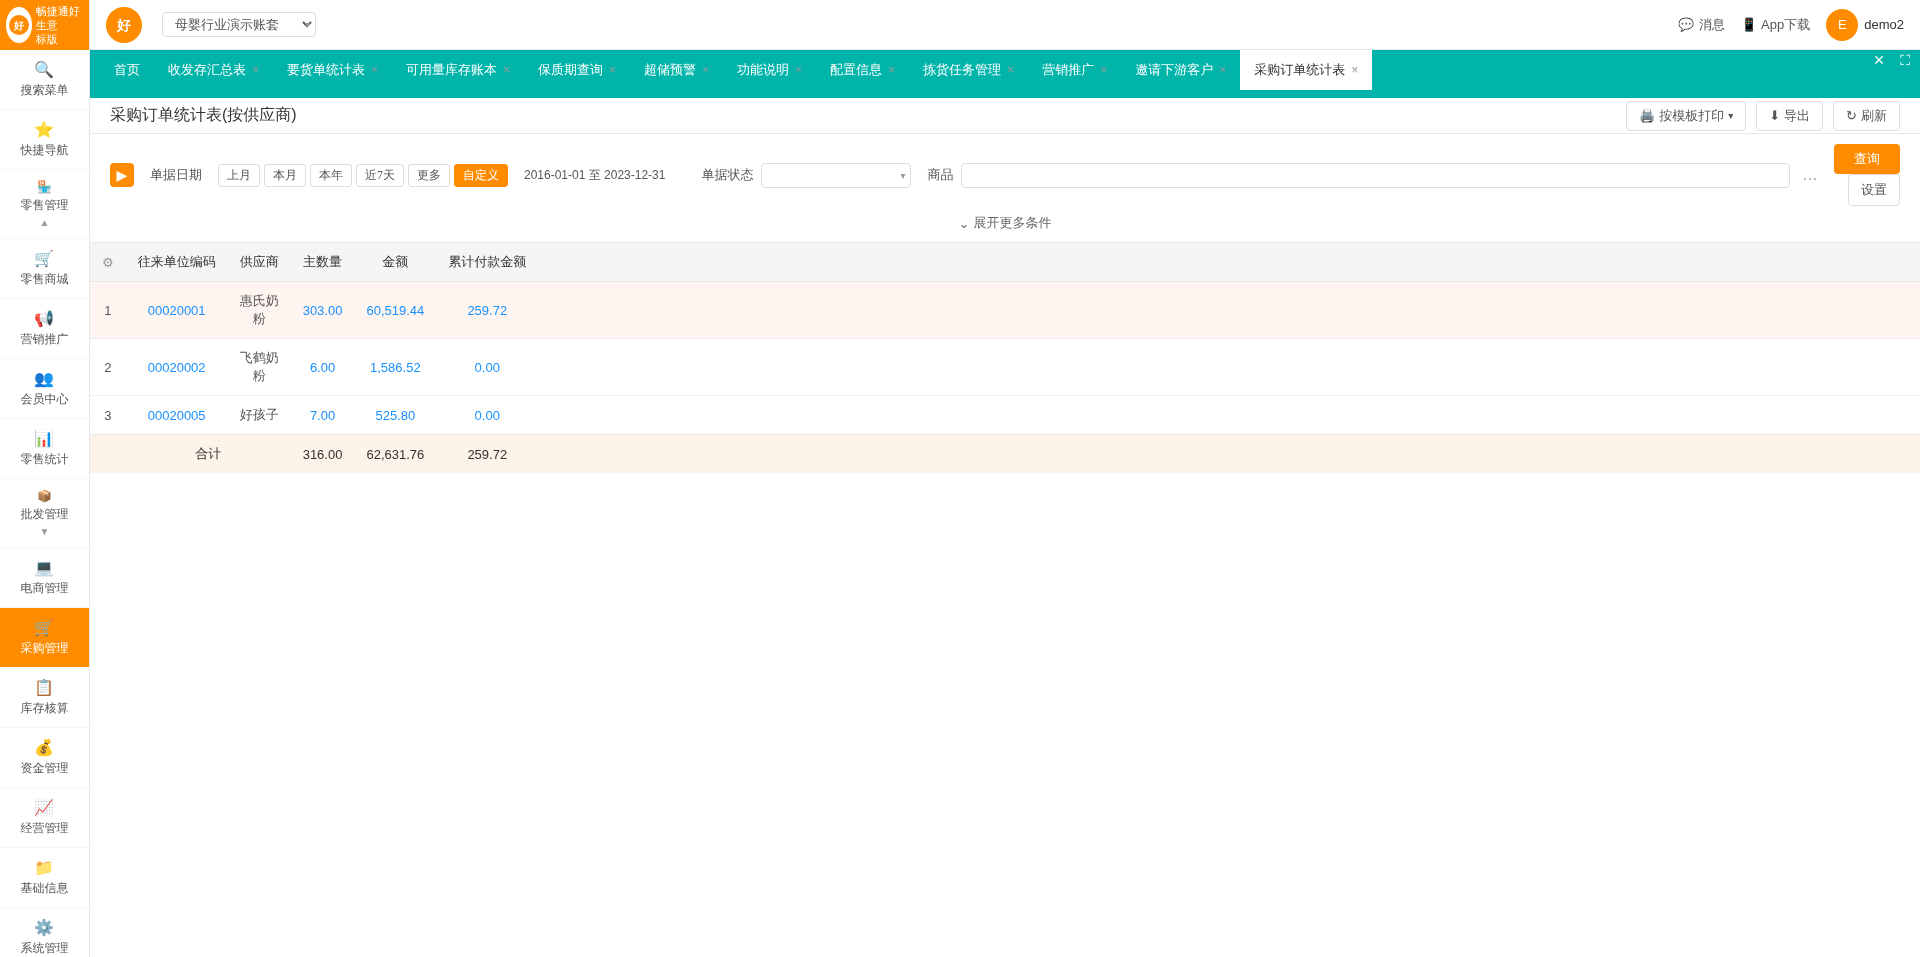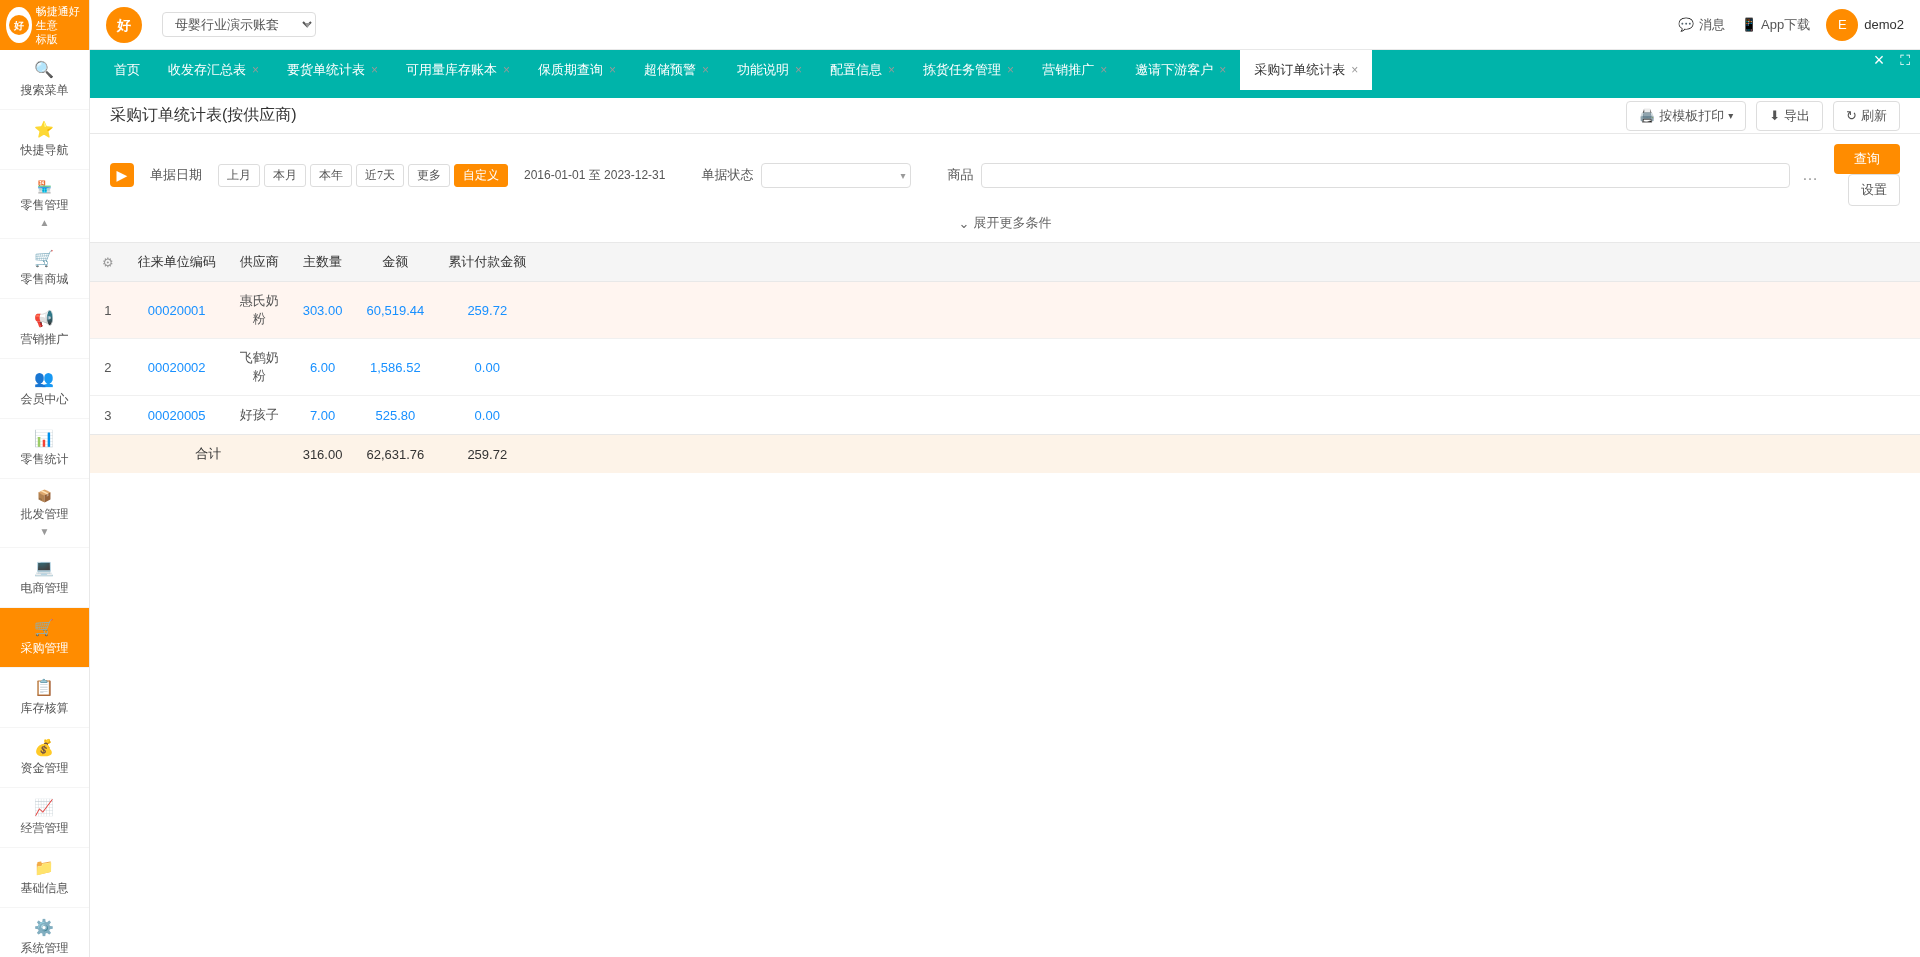--- a/index.html
+++ b/index.html
@@ -41,21 +41,21 @@
     .filter-row { display: flex; align-items: center; gap: 16px; flex-wrap: wrap; }
     .filter-toggle { width: 24px; height: 24px; background: #ff8c00; color: #fff; border-radius: 4px; display: flex; align-items: center; justify-content: center; cursor: pointer; flex-shrink: 0; font-size: 14px; }
     .filter-label { color: #555; font-size: 13px; white-space: nowrap; }
     .filter-date-btns { display: flex; gap: 4px; }
     .filter-date-btn { padding: 2px 8px; border: 1px solid #ddd; border-radius: 3px; color: #555; cursor: pointer; font-size: 12px; background: #fff; font-family: Liberation Serif, serif; }
     .filter-date-custom { background: #ff8c00; color: #fff; border: 1px solid #ff8c00; padding: 2px 8px; border-radius: 3px; font-size: 12px; cursor: pointer; }
     .filter-date-range { color: #555; font-size: 12px; }
     .filter-status { display: flex; align-items: center; gap: 8px; margin-left: 20px; }
     .filter-status-label { color: #555; font-size: 13px; white-space: nowrap; }
     .filter-select { border: 1px solid #ddd; border-radius: 4px; padding: 4px 24px 4px 8px; color: #555; font-size: 13px; appearance: none; background: #fff; min-width: 150px; cursor: pointer; }
-    .filter-goods { display: flex; align-items: center; gap: 8px; margin-left: 20px; }
+    .filter-goods { display: flex; align-items: center; gap: 8px; }
     .filter-goods-label { color: #555; font-size: 13px; white-space: nowrap; }
     .filter-goods-input { border: 1px solid #ddd; border-radius: 4px; padding: 4px 30px 4px 8px; color: #555; font-size: 13px; min-width: 200px; }
     .btn-query { background: #ff8c00; color: #fff; border: none; padding: 6px 20px; border-radius: 4px; cursor: pointer; font-size: 13px; }
     .btn-settings { background: #fff; border: 1px solid #ddd; color: #555; padding: 6px 12px; border-radius: 4px; cursor: pointer; font-size: 13px; }
     .filter-more-row { display: flex; justify-content: center; margin-top: 8px; }
     .btn-expand { color: #666; font-size: 13px; cursor: pointer; display: flex; align-items: center; gap: 4px; border: none; background: none; }
 
     
     .table-container { flex: 1; background: #fff; overflow: auto; margin: 0; }
     table { width: 100%; border-collapse: collapse; }

